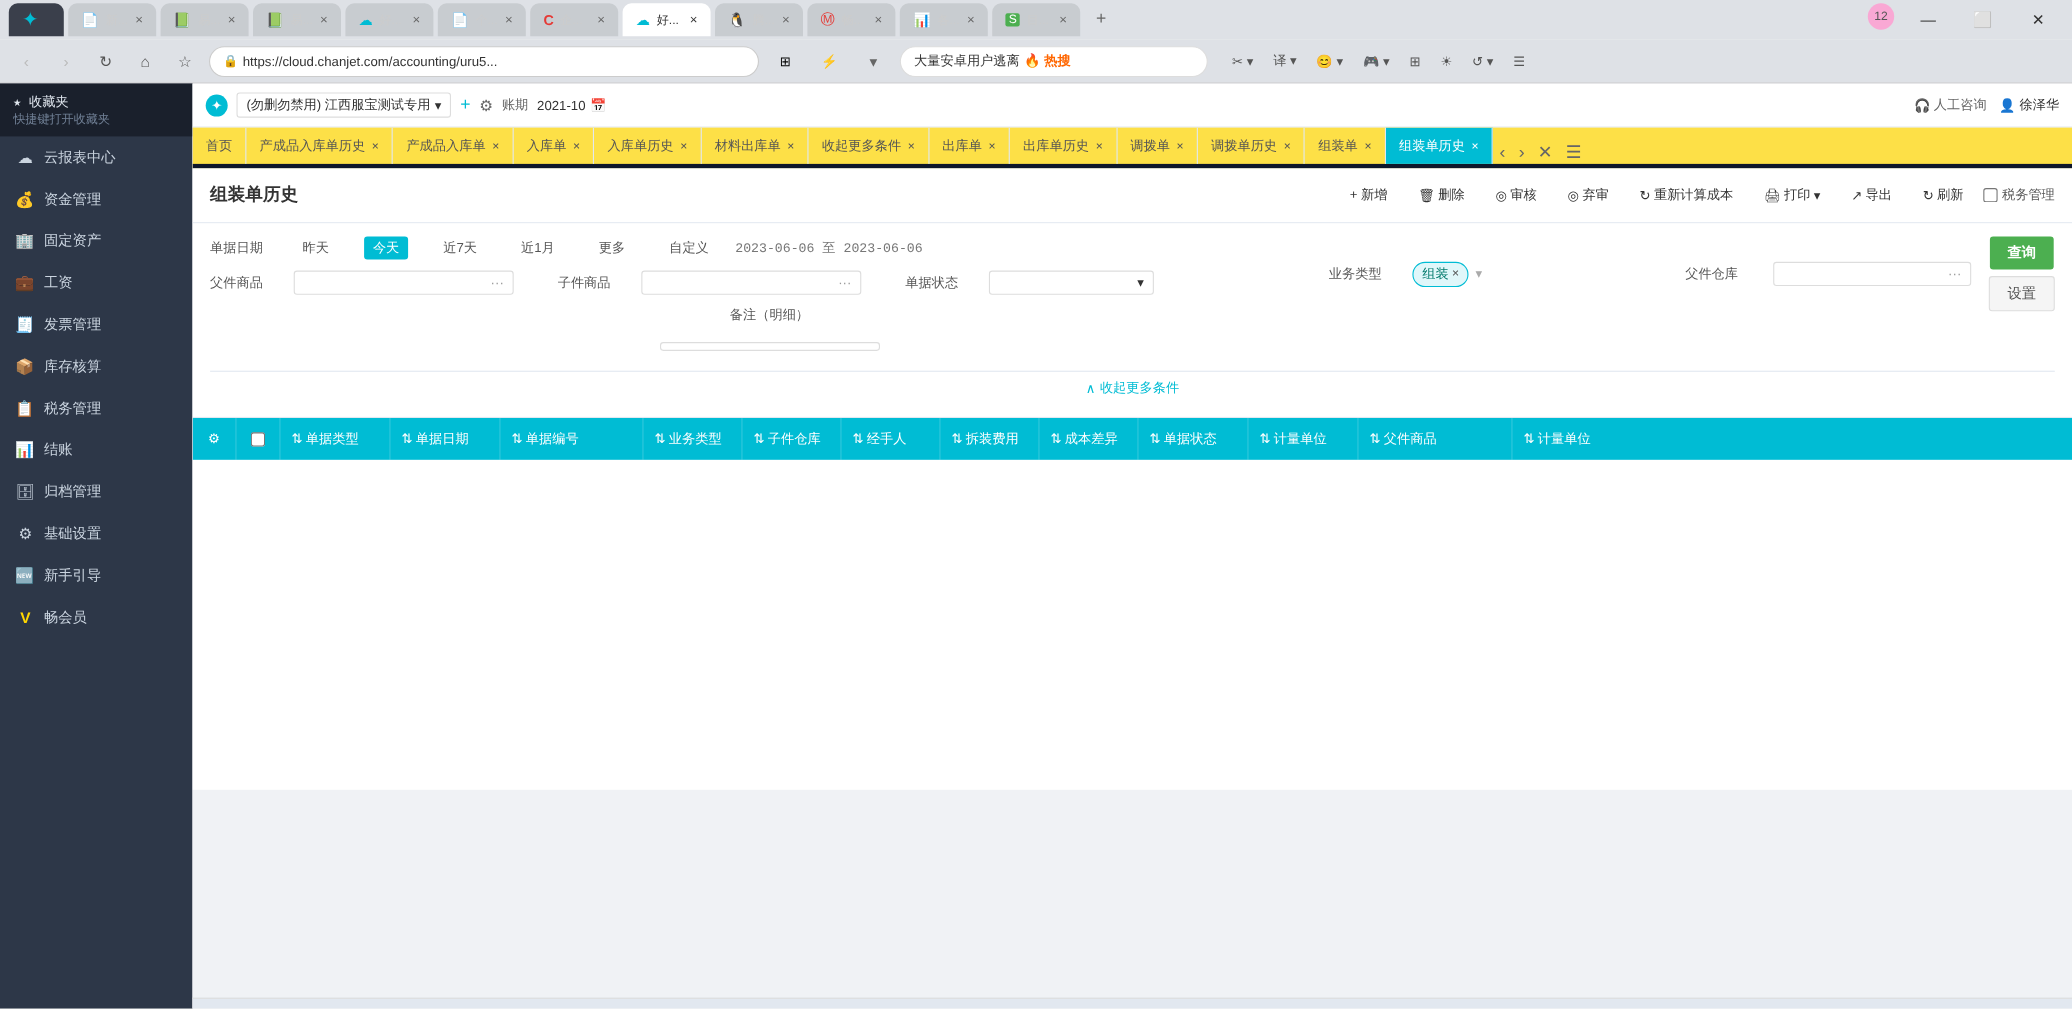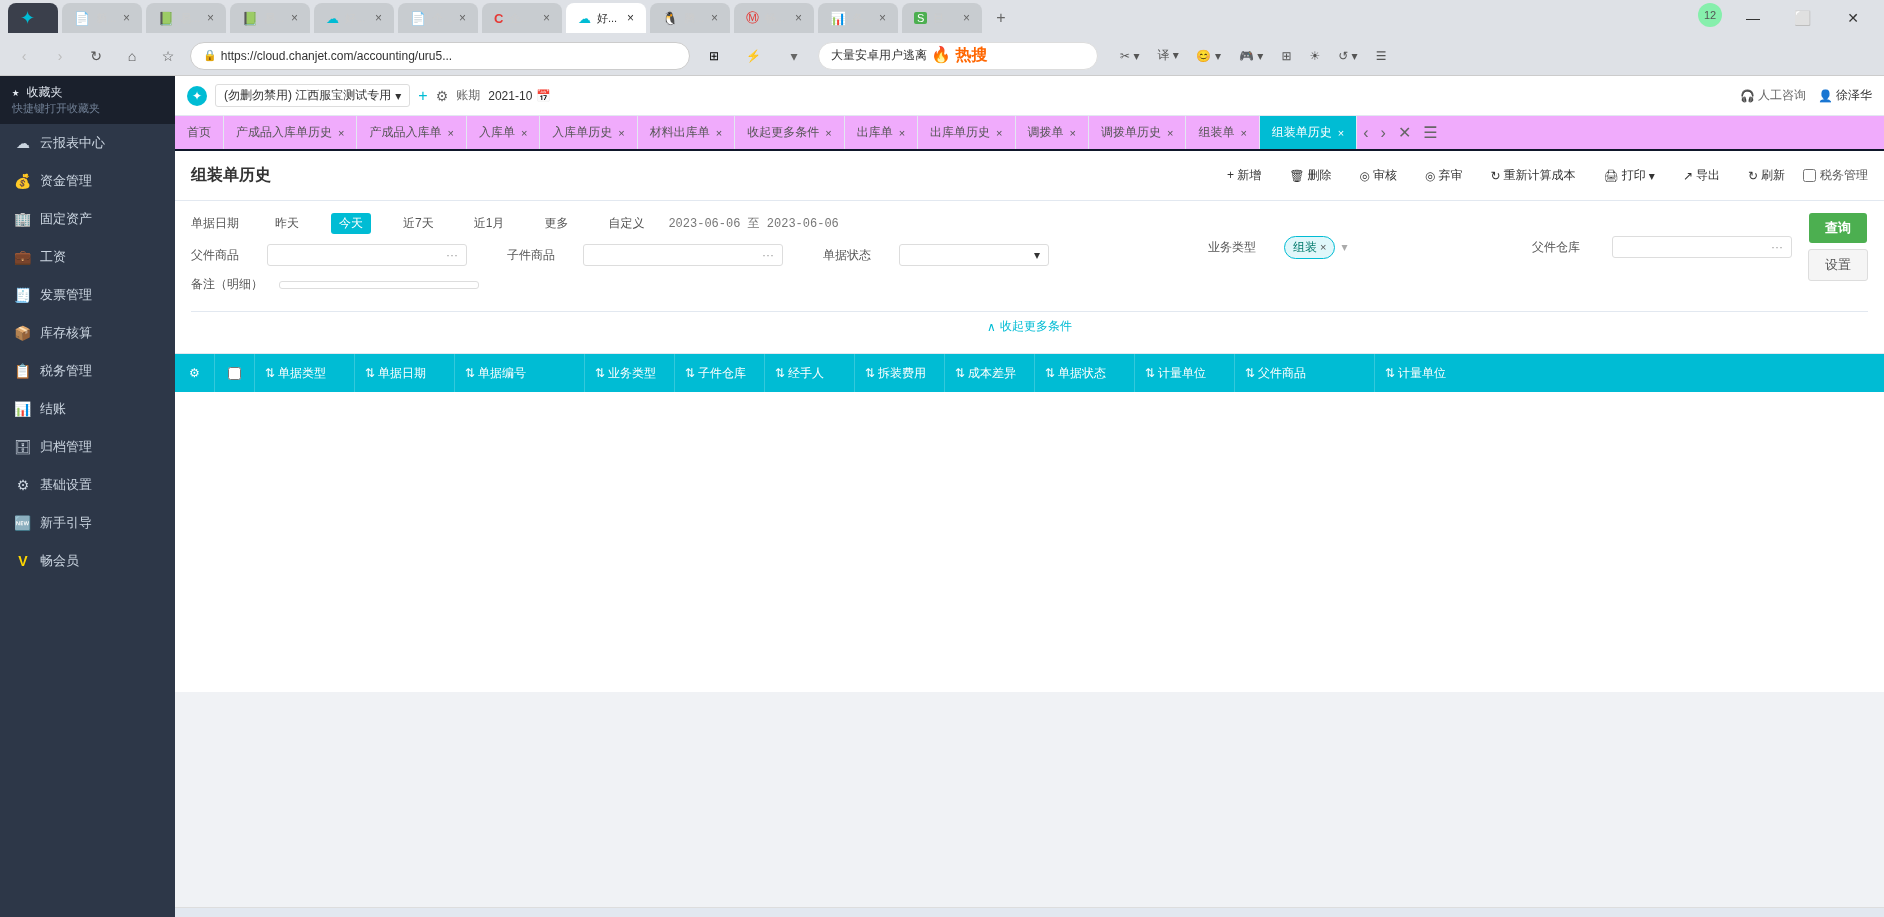--- a/index.html
+++ b/index.html
@@ -15,21 +15,21 @@
     .win-controls { margin-left: auto; display: flex; gap: 4px; }
     .win-btn { width: 46px; height: 30px; display: flex; align-items: center; justify-content: center; font-size: 14px; cursor: pointer; color: #333; }
 
     
     .address-bar { background: #dee1e6; height: 40px; display: flex; align-items: center; padding: 0 10px; gap: 8px; border-bottom: 1px solid #ccc; }
     .nav-btn { width: 28px; height: 28px; border-radius: 50%; display: flex; align-items: center; justify-content: center; cursor: pointer; color: #555; font-size: 14px; }
     .nav-btn.disabled { color: #bbb; cursor: default; }
     .address-input { flex: 1; background: #fff; border-radius: 16px; height: 28px; padding: 0 12px; display: flex; align-items: center; font-size: 12px; color: #333; border: 1px solid #ccc; max-width: 500px; }
     .address-lock { color: #4caf50; margin-right: 4px; font-size: 11px; }
     .search-bar { flex: 1; background: #fff; border-radius: 16px; height: 28px; padding: 0 12px; display: flex; align-items: center; font-size: 12px; color: #333; border: 1px solid #ddd; max-width: 280px; }
-    .hot-search { color: #f60; font-size: 16px; font-weight: bold; margin-left: 4px; }
+    .hot-search { color: #f60; font-size: 12px; font-weight: bold; margin-left: 4px; }
     .toolbar-icons { display: flex; gap: 6px; margin-left: 8px; }
     .toolbar-icon { padding: 2px 6px; font-size: 12px; color: #555; cursor: pointer; display: flex; align-items: center; gap: 2px; }
 
     
     .app-container { display: flex; height: calc(917px - 76px); }
 
     
     .sidebar { width: 175px; background: #2d3748; display: flex; flex-direction: column; flex-shrink: 0; }
     .sidebar-header { background: #00bcd4; padding: 10px; display: flex; align-items: center; gap: 6px; height: 56px; }
     .sidebar-logo { width: 40px; height: 40px; background: #fff; border-radius: 4px; display: flex; align-items: center; justify-content: center; font-size: 10px; color: #00bcd4; font-weight: bold; flex-shrink: 0; }
@@ -48,21 +48,21 @@
     .app-topbar { background: #fff; height: 40px; display: flex; align-items: center; padding: 0 12px; gap: 8px; border-bottom: 1px solid #e2e8f0; flex-shrink: 0; }
     .company-select { display: flex; align-items: center; gap: 4px; font-size: 12px; color: #333; cursor: pointer; border: 1px solid #ddd; padding: 2px 8px; border-radius: 3px; }
     .period-label { font-size: 12px; color: #666; }
     .period-value { font-size: 12px; color: #333; display: flex; align-items: center; gap: 4px; }
     .cal-icon { color: #00bcd4; }
     .topbar-right { margin-left: auto; display: flex; align-items: center; gap: 12px; }
     .service-btn { font-size: 12px; color: #666; cursor: pointer; display: flex; align-items: center; gap: 3px; }
     .user-name { font-size: 12px; color: #333; display: flex; align-items: center; gap: 3px; }
 
     
-    .tab-bar { background: #f0abfc; display: flex; align-items: center; border-bottom: 2px solid #0f172a; flex-shrink: 0; overflow-x: auto; white-space: nowrap; }
+    .tab-bar { background: #fde047; display: flex; align-items: flex-end; border-bottom: 4px solid #0f172a; flex-shrink: 0; overflow-x: auto; white-space: nowrap; }
     .page-tab { padding: 8px 12px; font-size: 12px; color: #555; cursor: pointer; display: inline-flex; align-items: center; gap: 4px; border-right: 1px solid #e2e8f0; white-space: nowrap; flex-shrink: 0; }
     .page-tab.active { background: #00bcd4; color: #fff; }
     .page-tab-close { font-size: 11px; color: inherit; margin-left: 2px; }
     .tab-nav-btn { padding: 0 6px; font-size: 16px; color: #666; cursor: pointer; flex-shrink: 0; }
 
     
     .page-area { flex: 1; overflow: auto; padding: 0; }
 
     
     .page-header { display: flex; align-items: center; padding: 12px 16px; background: #fff; border-bottom: 1px solid #e2e8f0; }
@@ -169,21 +169,21 @@
     <span class="browser-tab-close">×</span>
   </div>
   <div class="browser-tab inactive">
     <span style="background:#4caf50; color:#fff; padding:0 3px; font-size:11px; border-radius:2px;">S</span>
     <span style="font-size:11px; color:#ccc;">目...</span>
     <span class="browser-tab-close">×</span>
   </div>
   <div class="tab-plus">+</div>
 
   <div class="win-controls">
-    <div style="background:#86efac; border-radius:50%; width:24px; height:24px; display:flex; align-items:center; justify-content:center; font-size:11px; color:#555; margin-right:4px;">
+    <div style="background:#f9a8d4; border-radius:50%; width:24px; height:24px; display:flex; align-items:center; justify-content:center; font-size:11px; color:#555; margin-right:4px;">
       <span>12</span>
     </div>
     <div class="win-btn">—</div>
     <div class="win-btn">⬜</div>
     <div class="win-btn close">✕</div>
   </div>
 </div>
 
 <div class="address-bar">
   <div class="nav-btn disabled">‹</div>
@@ -433,21 +433,21 @@
               <div class="filter-input" style="width:200px;">
                 <span style="color:#ccc; flex:1;"></span>
                 <span style="color:#999;">···</span>
               </div>
               <span style="margin-left:24px;" class="filter-label">单据状态</span>
               <div class="filter-select" style="width:150px;">
                 <span style="flex:1;"></span>
                 <span>▾</span>
               </div>
             </div>
-            <div class="filter-row" style="margin-top:6px;">
+            <div class="filter-row" style="margin-top:6px;flex-direction:column;">
               <span class="filter-label">备注（明细）</span>
               <div class="filter-input" style="width:200px;">
                 <span style="color:#ccc; flex:1;"></span>
               </div>
             </div>
           </div>
 
           <div style="display:flex; flex-direction:column; gap:8px; min-width:600px; align-items:flex-start;">
             <div class="filter-row">
               <span class="filter-label">业务类型</span>

